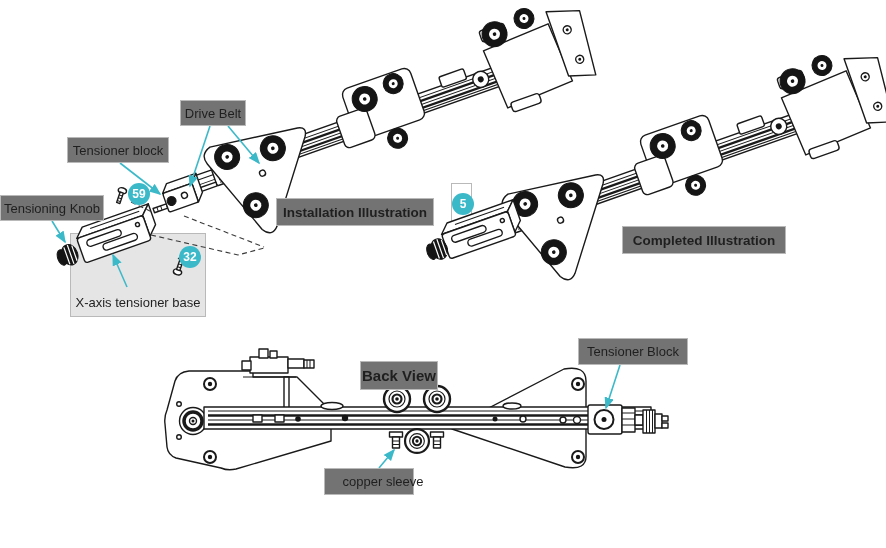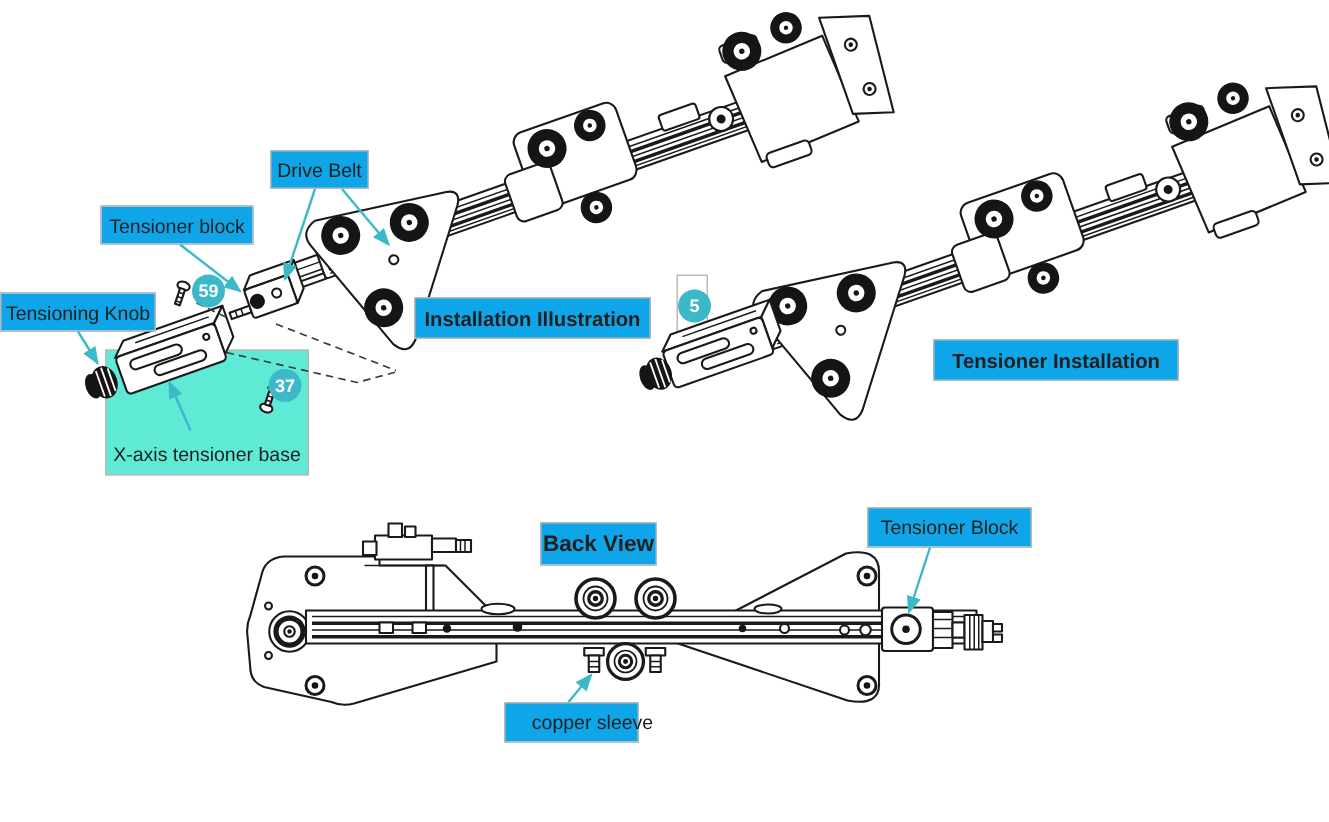--- a/index.html
+++ b/index.html
@@ -19,28 +19,28 @@
   .ln{stroke:var(--line,#1a1a1a);stroke-width:1;fill:none;}
   .thk{stroke:var(--line,#1a1a1a);stroke-width:2.3;fill:none;}
   .dk{fill:#151515;stroke:#151515;}
   .b{fill:#151515;stroke:none;}
   .wl{stroke:#fff;stroke-width:1.2;}
   .dash{stroke:#3a3a3a;stroke-width:1.1;fill:none;stroke-dasharray:5 3.5;}
   .accent-line{stroke:var(--accent);stroke-width:1.6;fill:none;}
   .accent-fill{fill:var(--accent);}
   
   .callout{
-    position:absolute;z-index:2;background:#0ea5e9;border:1px solid var(--box-border);
+    position:absolute;z-index:2;background:#737373;border:1px solid var(--box-border);
     display:flex;align-items:center;justify-content:center;
     font-size:13px;white-space:nowrap;box-sizing:border-box;color:var(--text);
   }
   .caption{font-weight:bold;font-size:13.5px;}
   .caption-lg{font-weight:bold;font-size:15px;}
   .bigbox{
-    position:absolute;z-index:0;background:#5eead4;border:1px solid var(--box-border);
+    position:absolute;z-index:0;background:#e5e5e5;border:1px solid var(--box-border);
     display:flex;align-items:flex-end;justify-content:center;padding-bottom:6px;
     font-size:13px;box-sizing:border-box;white-space:nowrap;
   }
   .ghostbox{position:absolute;z-index:0;background:#fff;border:1px solid var(--box-border);box-sizing:border-box;}
   .badge{
     position:absolute;z-index:3;width:22px;height:22px;border-radius:50%;
     background:var(--accent);color:#fff;font-weight:bold;font-size:12px;
     display:flex;align-items:center;justify-content:center;
   }
 </style>
@@ -286,32 +286,32 @@
 
   <div class="callout" style="left:0px;top:195px;width:104px;height:26px;text-align:right;">
     <span>Tensioning Knob</span>
   </div>
 
   <div class="callout caption" style="left:276px;top:198px;width:158px;height:28px;align-items:center;">
     <span>Installation Illustration</span>
   </div>
 
   <div class="callout caption" style="left:622px;top:226px;width:164px;height:28px;">
-    <span>Tensioner Installation</span>
-  </div>
-
-  <div class="callout caption-lg" style="left:360px;top:348px;width:78px;height:29px;">
+    <span>Completed Illustration</span>
+  </div>
+
+  <div class="callout caption-lg" style="left:360px;top:361px;width:78px;height:29px;">
     <span>Back View</span>
   </div>
 
   <div class="callout" style="left:578px;top:338px;width:110px;height:27px;">
     <span>Tensioner Block</span>
   </div>
 
-  <div class="callout" style="left:336px;top:468px;width:90px;height:27px;padding-left:28px;">
+  <div class="callout" style="left:324px;top:468px;width:90px;height:27px;padding-left:28px;">
     <span>copper sleeve</span>
   </div>
 
   <div class="badge" style="left:128px;top:183px;">59</div>
-  <div class="badge" style="left:179px;top:246px;">37</div>
+  <div class="badge" style="left:179px;top:246px;">32</div>
   <div class="badge" style="left:452px;top:193px;">5</div>
 
 </div>
 
 </body></html>

